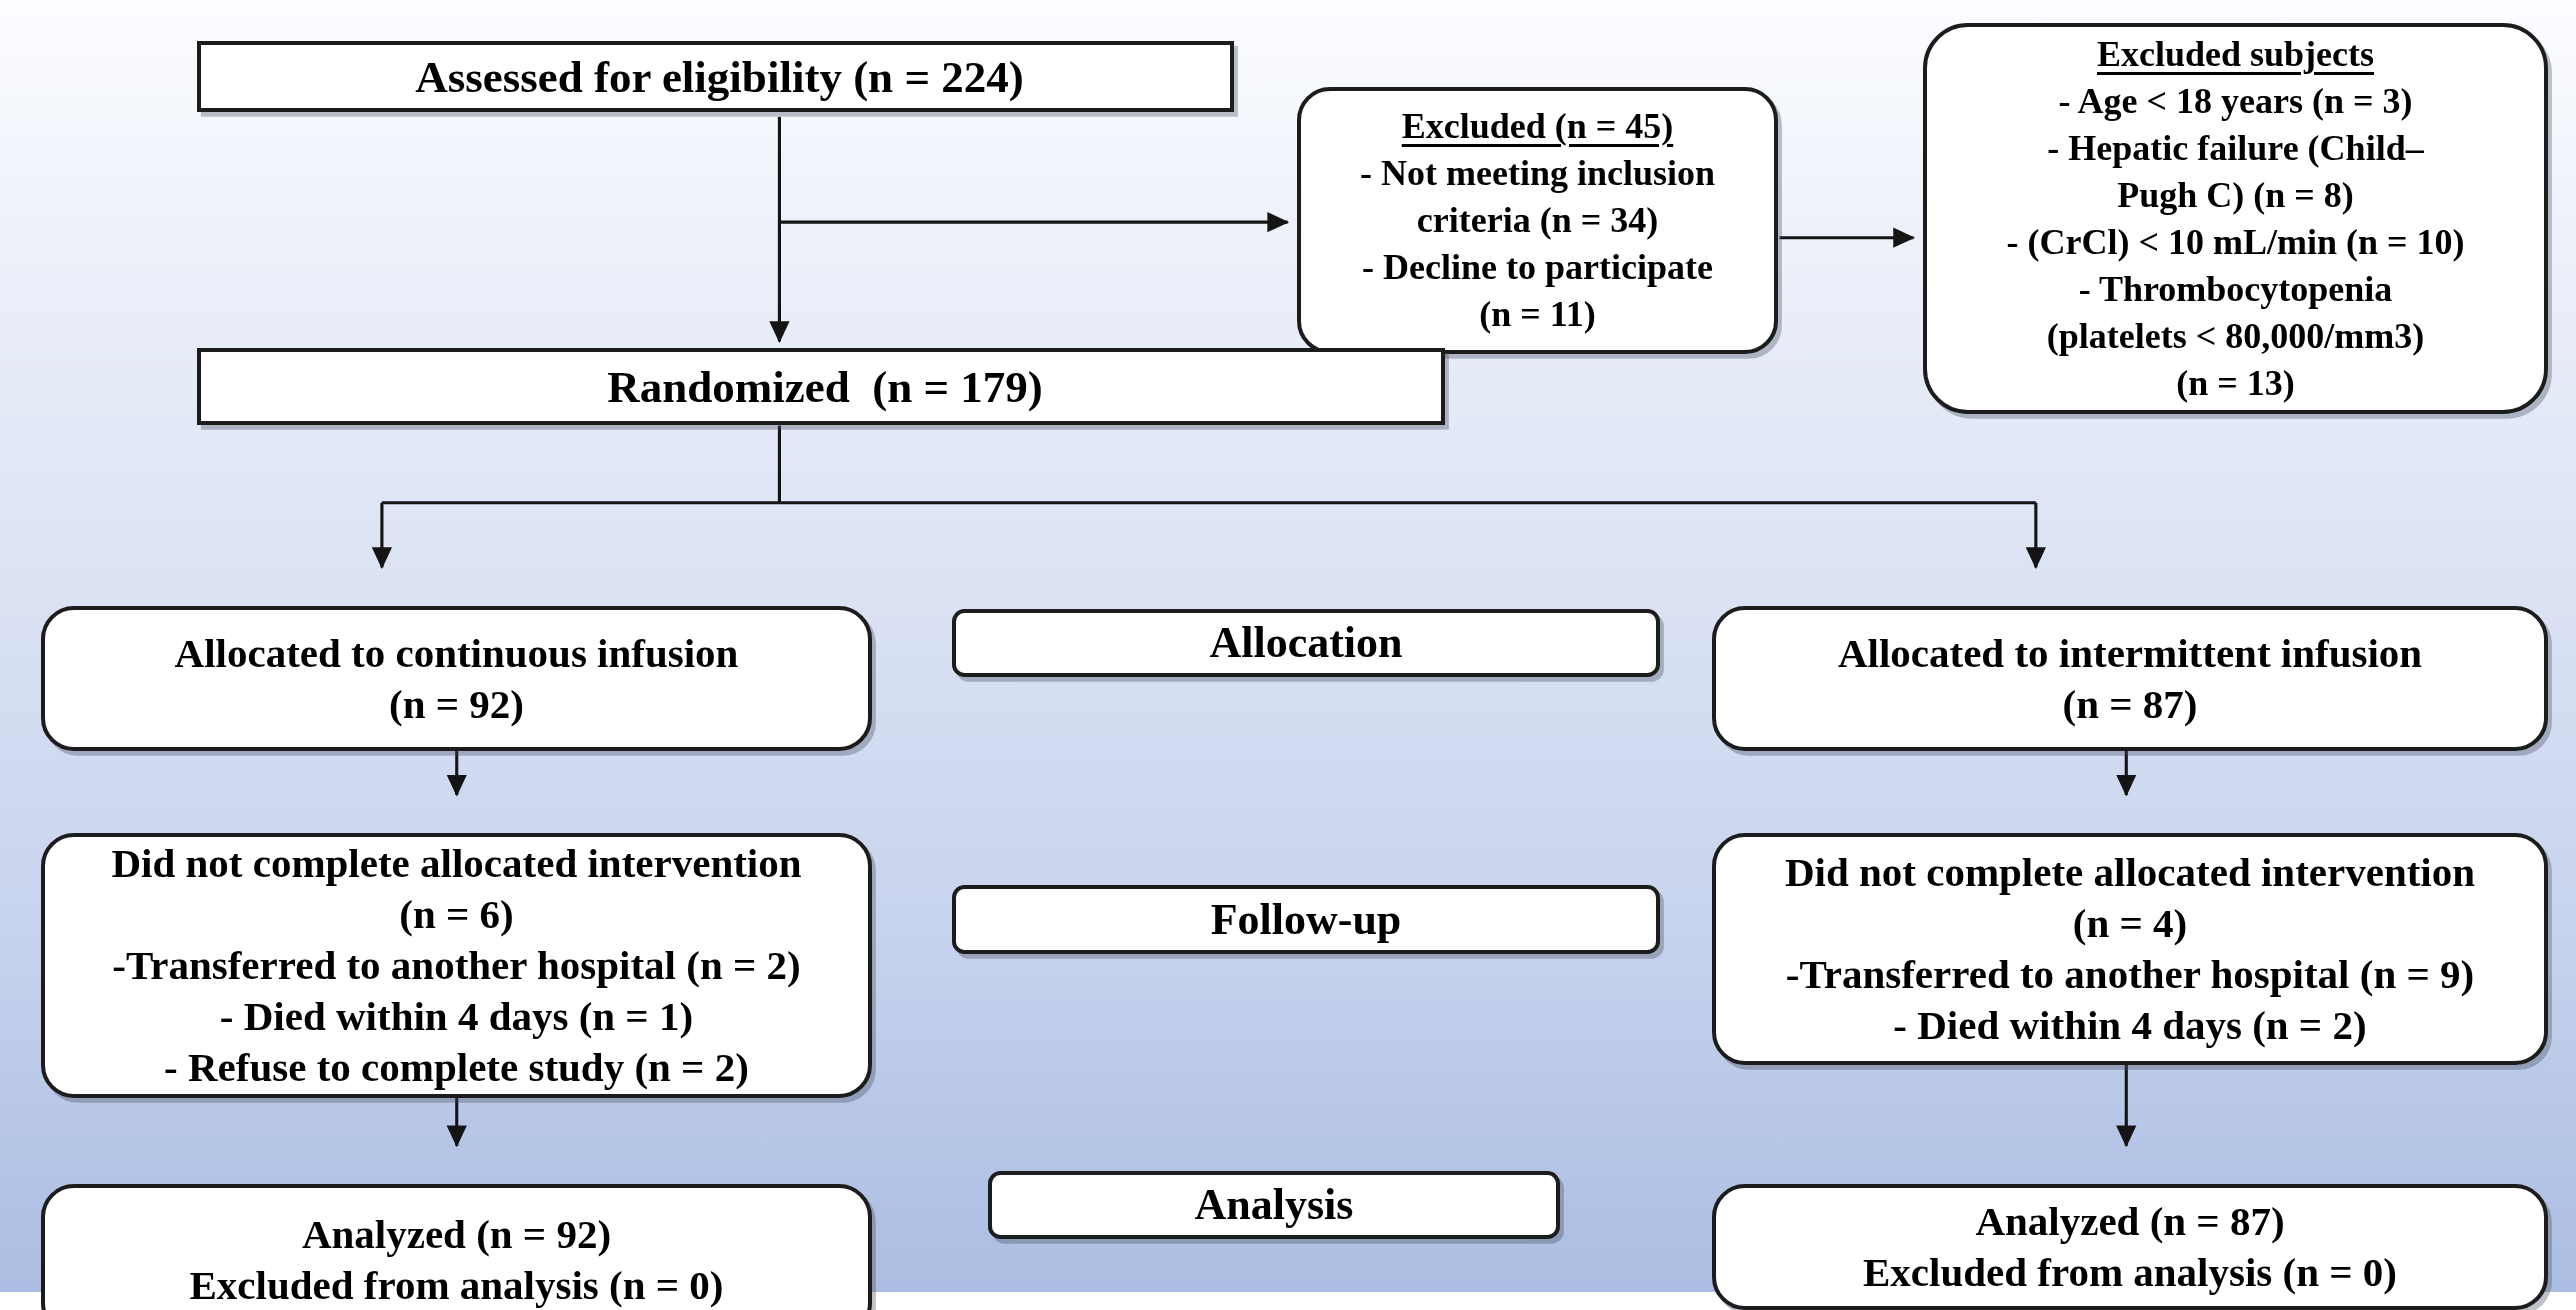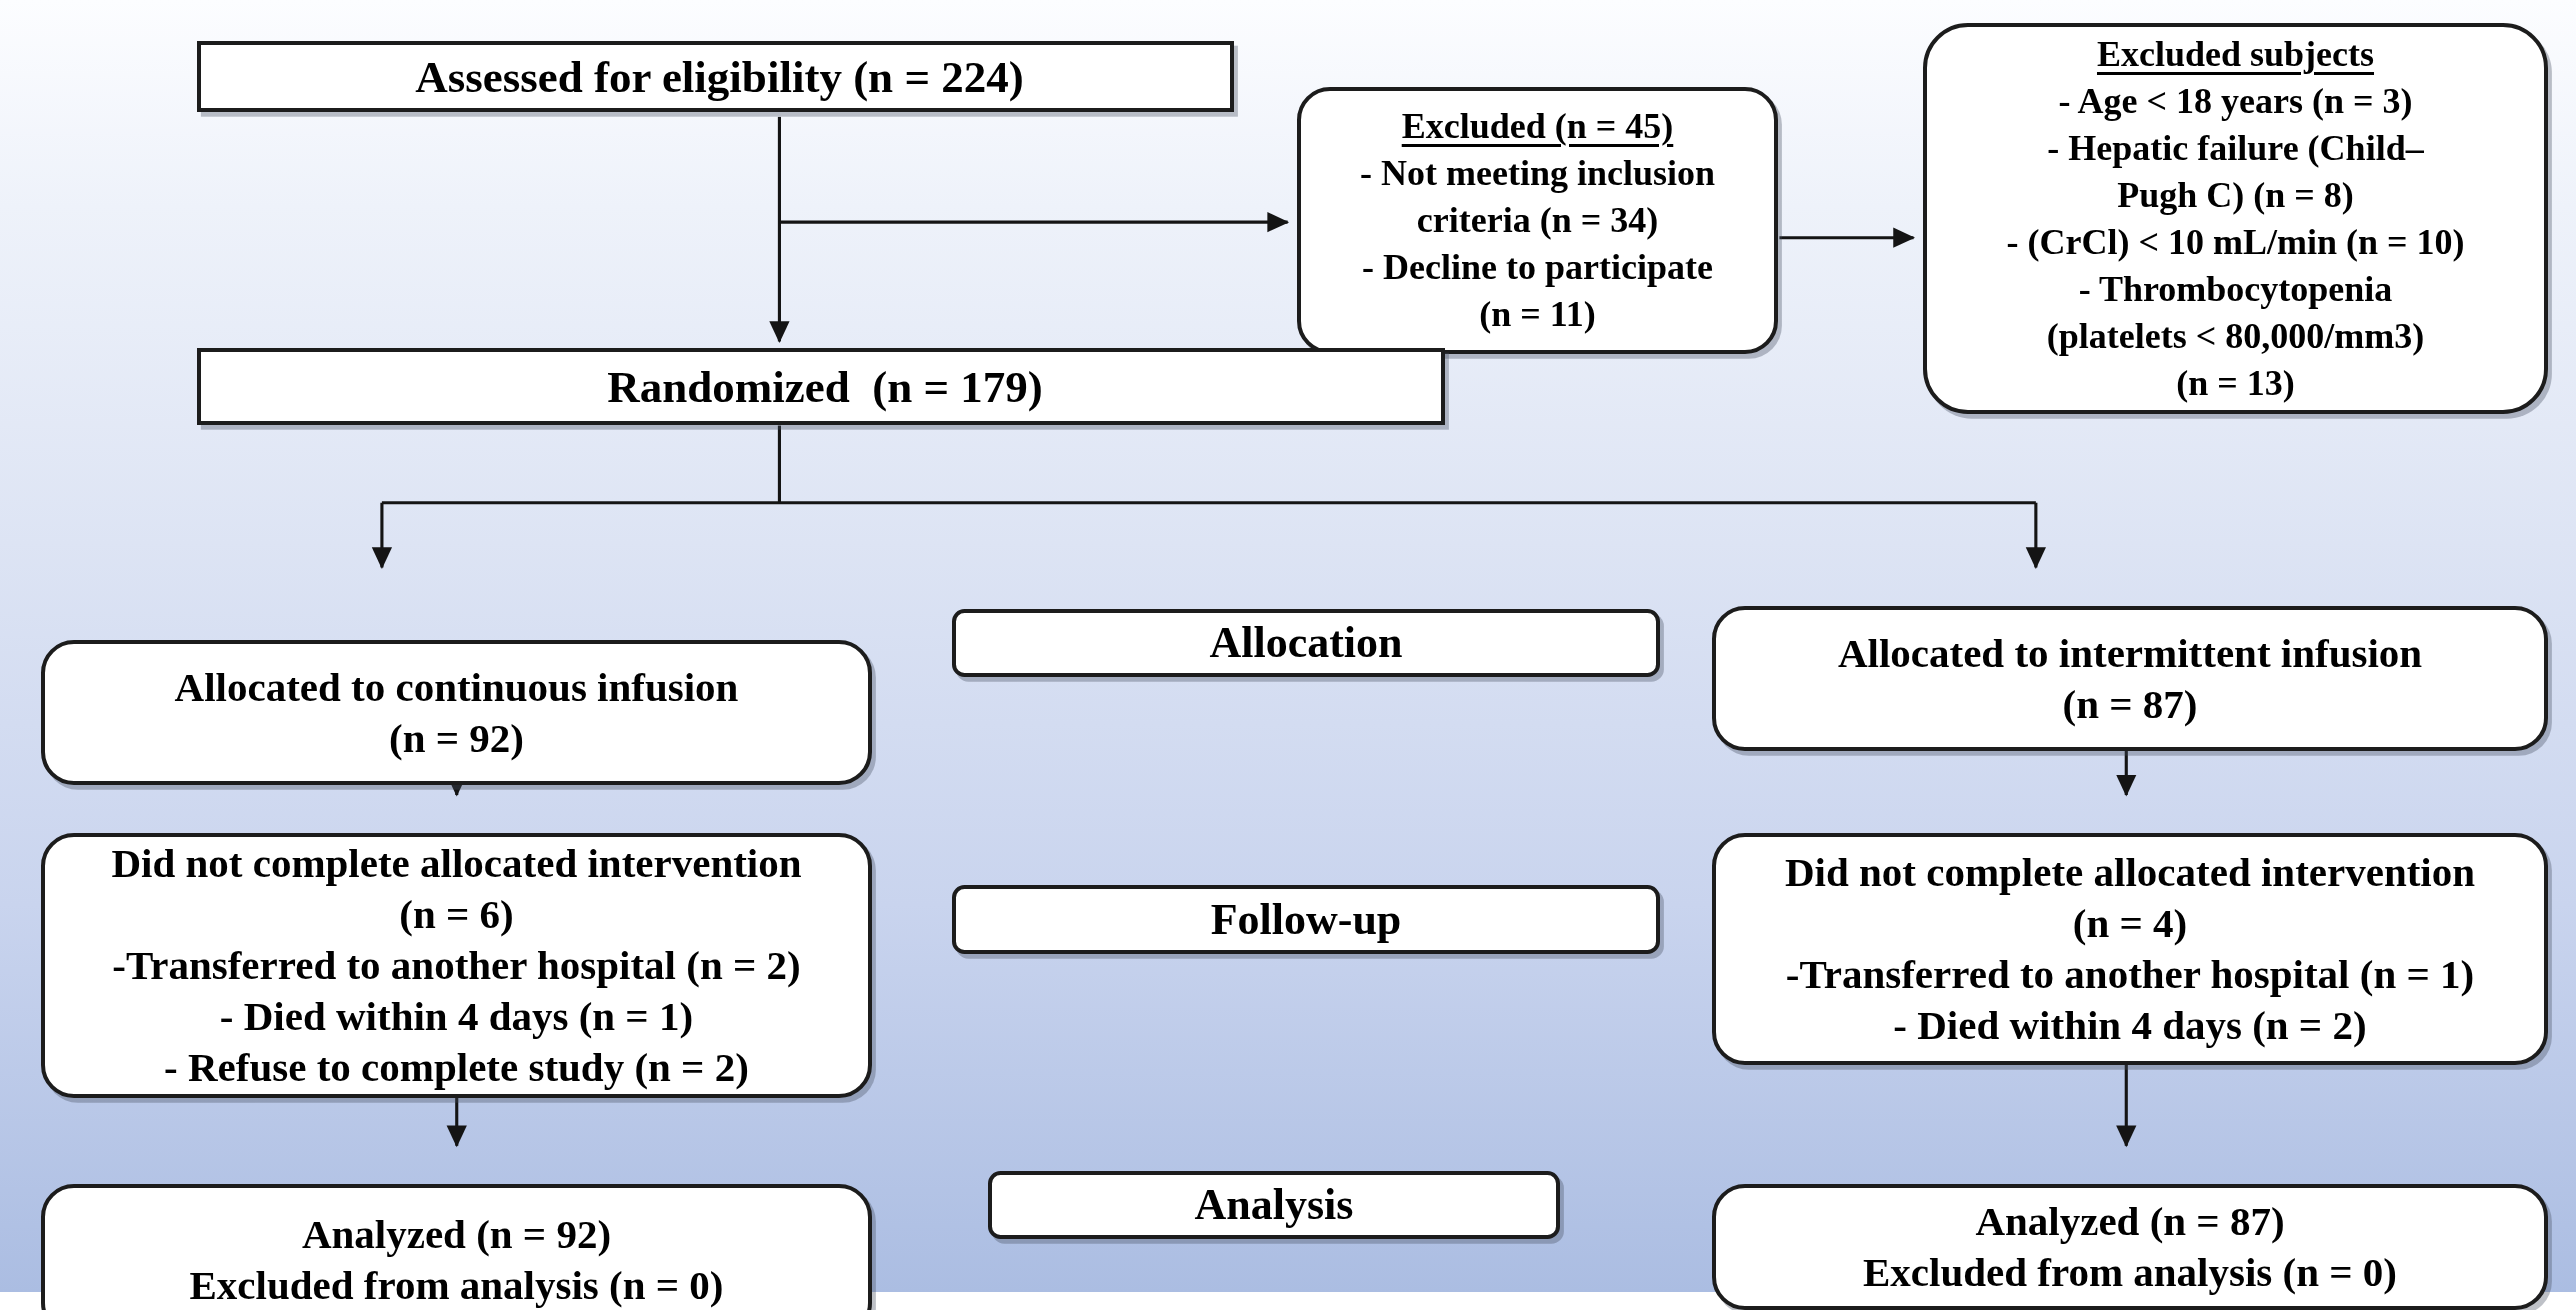--- a/index.html
+++ b/index.html
@@ -76,21 +76,21 @@
     <div class="line">- (CrCl) &lt; 10 mL/min (n = 10)</div>
     <div class="line">- Thrombocytopenia</div>
     <div class="line">(platelets &lt; 80,000/mm3)</div>
     <div class="line">(n = 13)</div>
   </div>
 
   <div class="box fs-lg" style="left:197px;top:348px;width:1248px;height:77px;">
     <div class="line">Randomized  (n = 179)</div>
   </div>
 
-  <div class="box round fs-md" style="left:41px;top:608px;width:831px;height:145px;">
+  <div class="box round fs-md" style="left:41px;top:574px;width:831px;height:145px;">
     <div class="line">Allocated to continuous infusion</div>
     <div class="line">(n = 92)</div>
   </div>
 
   <div class="box stage fs-stage" style="left:952px;top:609px;width:708px;height:68px;">
     <div class="line">Allocation</div>
   </div>
 
   <div class="box round fs-md" style="left:1712px;top:574px;width:836px;height:145px;">
     <div class="line">Allocated to intermittent infusion</div>
@@ -105,21 +105,21 @@
     <div class="line">- Refuse to complete study (n = 2)</div>
   </div>
 
   <div class="box stage fs-stage" style="left:952px;top:885px;width:708px;height:69px;">
     <div class="line">Follow-up</div>
   </div>
 
   <div class="box round fs-md" style="left:1712px;top:801px;width:836px;height:232px;">
     <div class="line">Did not complete allocated intervention</div>
     <div class="line">(n = 4)</div>
-    <div class="line">-Transferred to another hospital (n = 1)</div>
+    <div class="line">-Transferred to another hospital (n = 9)</div>
     <div class="line">- Died within 4 days (n = 2)</div>
   </div>
 
   <div class="box round fs-md" style="left:41px;top:1152px;width:831px;height:152px;">
     <div class="line">Analyzed (n = 92)</div>
     <div class="line">Excluded from analysis (n = 0)</div>
   </div>
 
   <div class="box stage fs-stage" style="left:988px;top:1171px;width:572px;height:68px;justify-content:center;">
     <div class="line">Analysis</div>

